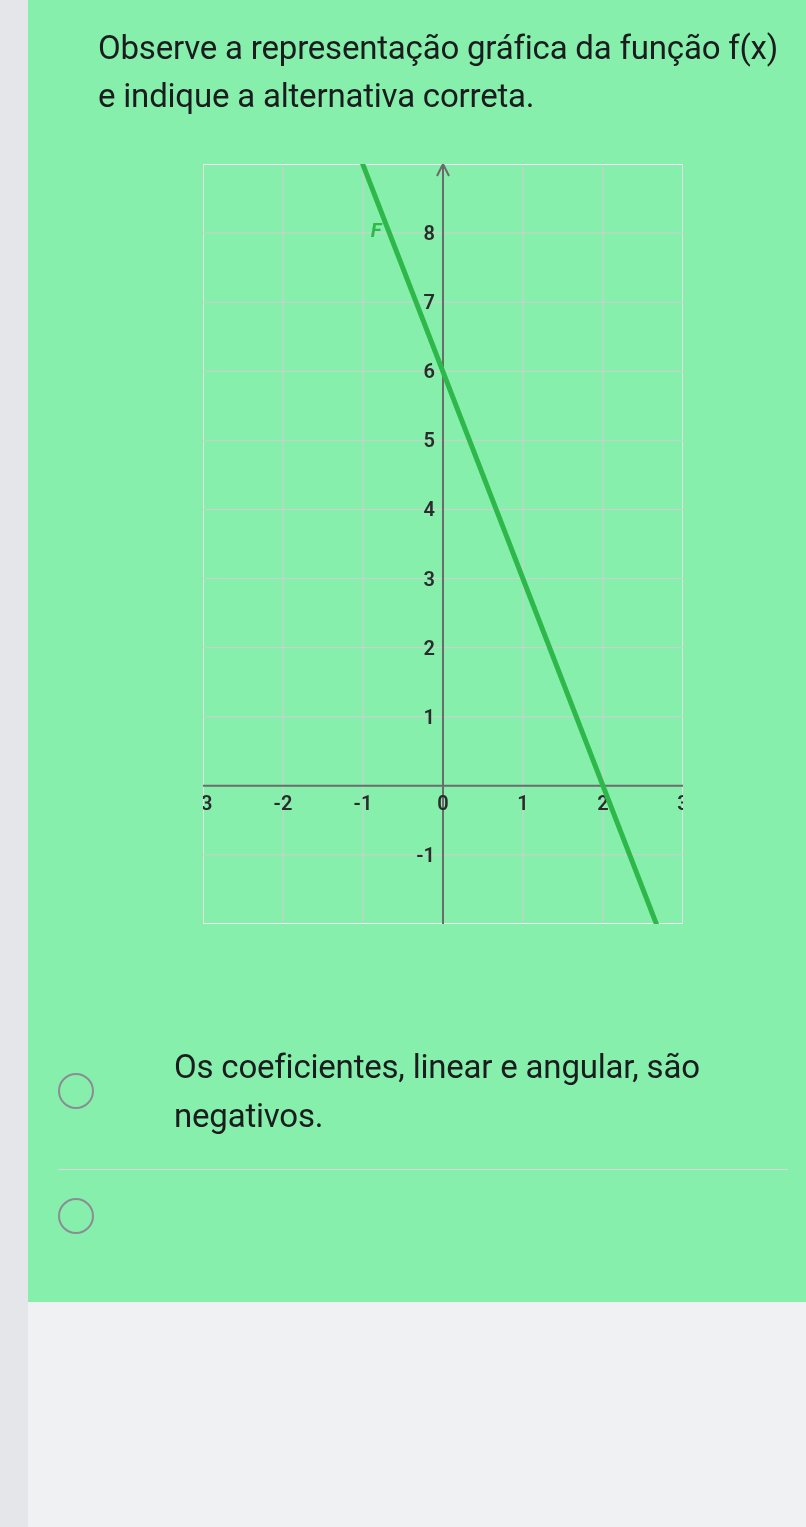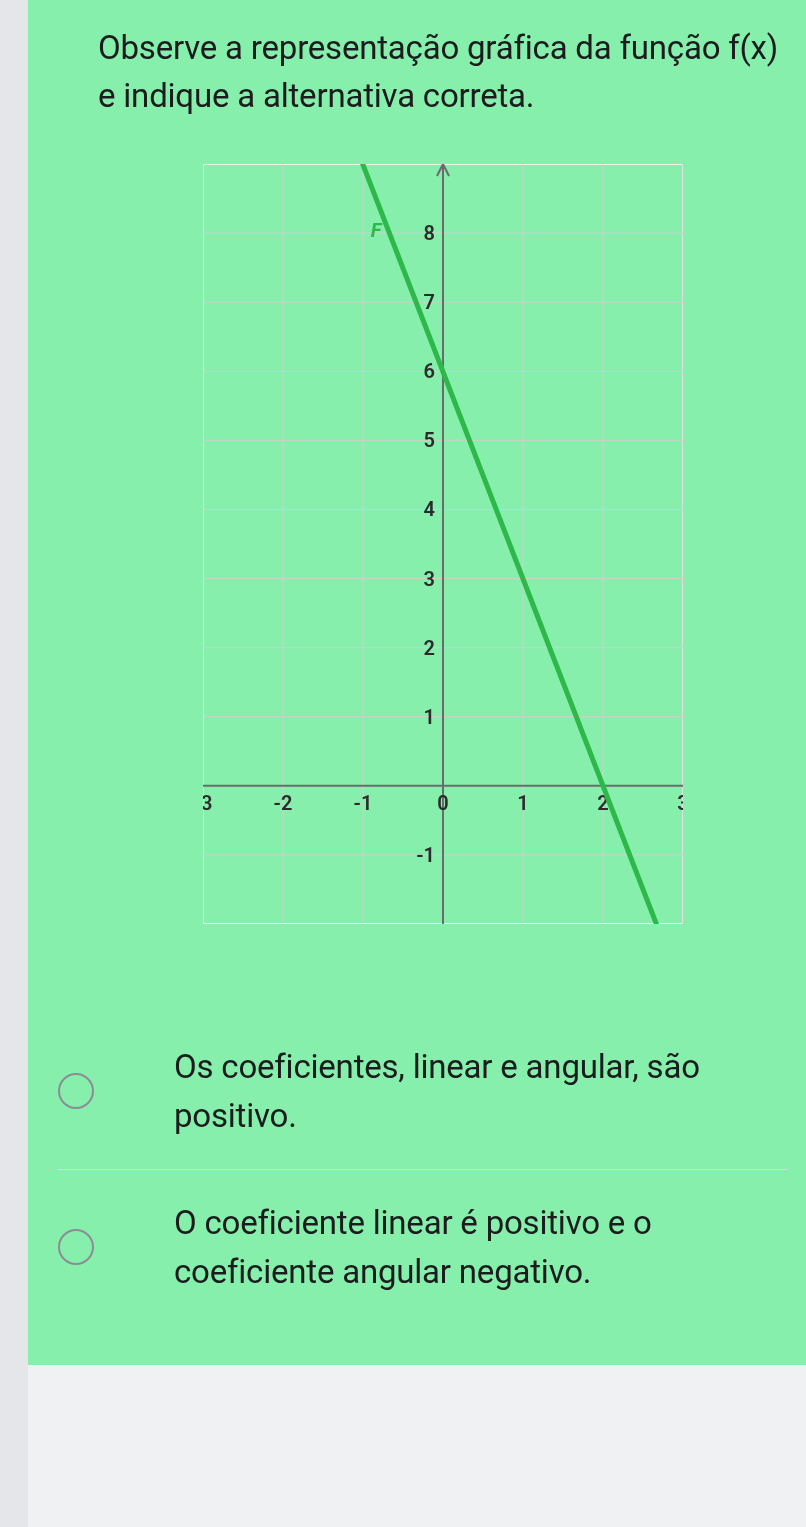--- a/index.html
+++ b/index.html
@@ -122,23 +122,22 @@
           <line x1="146.35" y1="-34.545454545454504" x2="466.74999999999994" y2="794.5454545454545" stroke="#2fb84a" stroke-width="5" stroke-linecap="round"></line>
           <text x="178.4" y="73.09090909090912" text-anchor="end" font-size="20" font-weight="700" fill="#2fb84a" font-style="italic">F</text>
         </svg>
     </div>
   </div>
 
   <div class="options">
 
     <div class="option-row">
       <div class="radio"></div>
-      <div class="option-text">Os coeficientes, linear e angular, são positivo.</div>
+      <div class="option-text">Os coeficientes, linear e angular, são negativos.</div>
     </div>
 
     <div class="option-row">
       <div class="radio"></div>
-      <div class="option-text">O coeficiente linear é positivo e o coeficiente angular negativo.</div>
     </div>
 
   </div>
 
 </div>
 
 </body></html>

